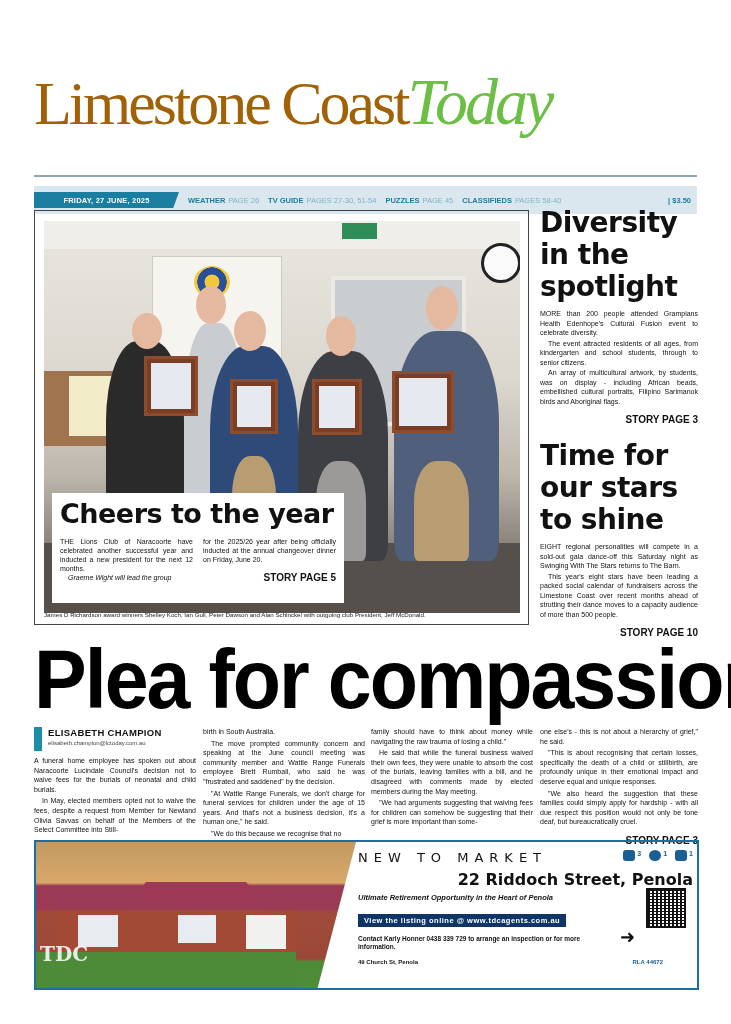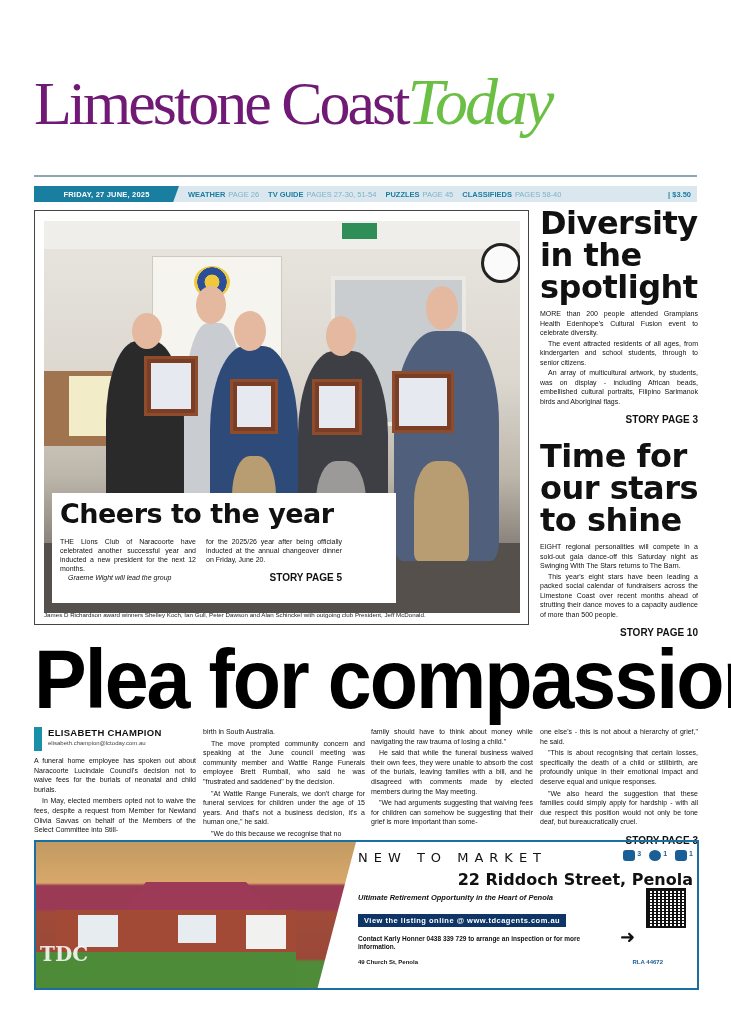--- a/index.html
+++ b/index.html
@@ -1,26 +1,26 @@
 <!DOCTYPE html>
 <html><head>
 <meta charset="utf-8">
 <style>
   * { box-sizing: border-box; margin: 0; padding: 0; }
   html, body { width: 731px; height: 1024px; background: #ffffff; overflow: hidden; }
   body { font-family: "Liberation Sans", sans-serif; color: #111; position: relative; }
 
   
   .masthead { position: absolute; left: 34px; top: 62px; width: 666px; height: 80px; white-space: nowrap; }
-  .masthead .m1 { font-family: "Liberation Serif", serif; font-size: 62px; letter-spacing: -3px; color: #701a75; line-height: 80px; }
+  .masthead .m1 { font-family: "Liberation Serif", serif; font-size: 62px; letter-spacing: -3px; color: #a16207; line-height: 80px; }
   .masthead .m2 { font-family: "Liberation Serif", serif; font-style: italic; font-size: 66px; letter-spacing: -3px; color: #6cbf45; line-height: 80px; }
   .rule-top { position: absolute; left: 34px; top: 175px; width: 663px; height: 2px; background: #8fa7b5; }
 
   
-  .infobar { position: absolute; left: 34px; top: 186px; width: 663px; height: 16px; background: #dbe7ef; display: flex; align-items: center; font-size: 7.5px; font-weight: bold; }
+  .infobar { position: absolute; left: 34px; top: 186px; width: 663px; height: 28px; background: #dbe7ef; display: flex; align-items: center; font-size: 7.5px; font-weight: bold; }
   .infobar .date { background: #1a7ea0; color: #fff; height: 16px; width: 145px; display: flex; align-items: center; justify-content: center; clip-path: polygon(0 0, 100% 0, 96% 100%, 0 100%); letter-spacing: 0.2px; }
   .infobar .item { margin-left: 9px; color: #1a7ea0; display: flex; gap: 3px; }
   .infobar .item .pg { color: #7eb2c6; font-weight: normal; }
   .infobar .price { margin-left: auto; margin-right: 6px; color: #1a7ea0; }
 
   
   .photo-box { position: absolute; left: 34px; top: 210px; width: 495px; height: 415px; border: 1px solid #444; }
   .photo { position: absolute; left: 9px; top: 10px; width: 476px; height: 392px; overflow: hidden;
     background: linear-gradient(180deg, #e9e6e0 0%, #dcd8d0 40%, #bdb6ab 65%, #55504b 100%); }
   .photo .ceiling { position:absolute; left:0; top:0; width:100%; height:28px; background:#f0eeea; }
@@ -31,32 +31,32 @@
   .photo .exit { position:absolute; left:298px; top:2px; width:35px; height:16px; background:#2f8d57; }
   .photo .counter { position:absolute; left:0; top:150px; width:140px; height:75px; background:#a0744e; }
   .photo .counter .banner { position:absolute; left:25px; top:5px; width:45px; height:60px; background:#f3ecc8; }
   .person { position:absolute; border-radius: 40% 40% 8% 8%; }
   .head { position:absolute; border-radius:50%; background:#e4b9a0; }
   .frame { position:absolute; background:#7a3e26; border:3px solid #8e4c2c; }
   .frame::after { content:""; position:absolute; inset:4px; background:#e6e9ef; }
   .photo .floor { position:absolute; left:0; bottom:0; width:100%; height:70px; background:#55504b; }
 
   
-  .cheers { position: absolute; left: 52px; top: 493px; width: 344px; height: 110px; background: #fff; padding: 4px 8px; }
+  .cheers { position: absolute; left: 52px; top: 493px; width: 292px; height: 110px; background: #fff; padding: 4px 8px; }
   .cheers h2 { font-family: "DejaVu Sans", sans-serif; font-weight: bold; font-size: 27px; letter-spacing: -0.5px; line-height: 34px; color: #111; }
   .cheers .cols { display: flex; gap: 10px; margin-top: 6px; }
   .cheers .col { width: 136px; font-size: 7px; line-height: 9px; text-align: justify; }
   .cheers .col p + p { text-indent: 8px; }
   .cheers .col .italic { font-style: italic; }
   .story { font-size: 10px; font-weight: bold; text-align: right; margin-top: 9px; }
   .caption { position: absolute; left: 44px; top: 611px; width: 480px; font-size: 6.2px; color: #222; white-space: nowrap; }
 
   
   .side { position: absolute; left: 540px; width: 158px; }
-  .side h2 { font-family: "DejaVu Sans", sans-serif; font-weight: bold; font-size: 32px; line-height: 32px; letter-spacing: -0.5px; color: #111; }
+  .side h2 { font-family: "DejaVu Sans", sans-serif; font-weight: bold; font-size: 28px; line-height: 32px; letter-spacing: -0.5px; color: #111; }
   .side .body { font-size: 7px; line-height: 9.5px; text-align: justify; margin-top: 6px; }
   .side .body p + p { text-indent: 8px; margin-top: 1px; }
 
   
   .lead-head { position: absolute; left: 34px; top: 638px; width: 665px; font-family: "Liberation Sans", sans-serif; font-weight: bold; font-size: 79px; line-height: 80px; letter-spacing: -2px; transform: scaleY(1.05); transform-origin: top left; color: #000; white-space: nowrap; }
 
   
   .byline { position: absolute; left: 34px; top: 727px; width: 160px; display: flex; gap: 6px; }
   .byline .bar { width: 8px; height: 24px; background: #1a90a8; }
   .byline .name { font-size: 9.5px; font-weight: bold; color: #111; letter-spacing: 0.3px; }

